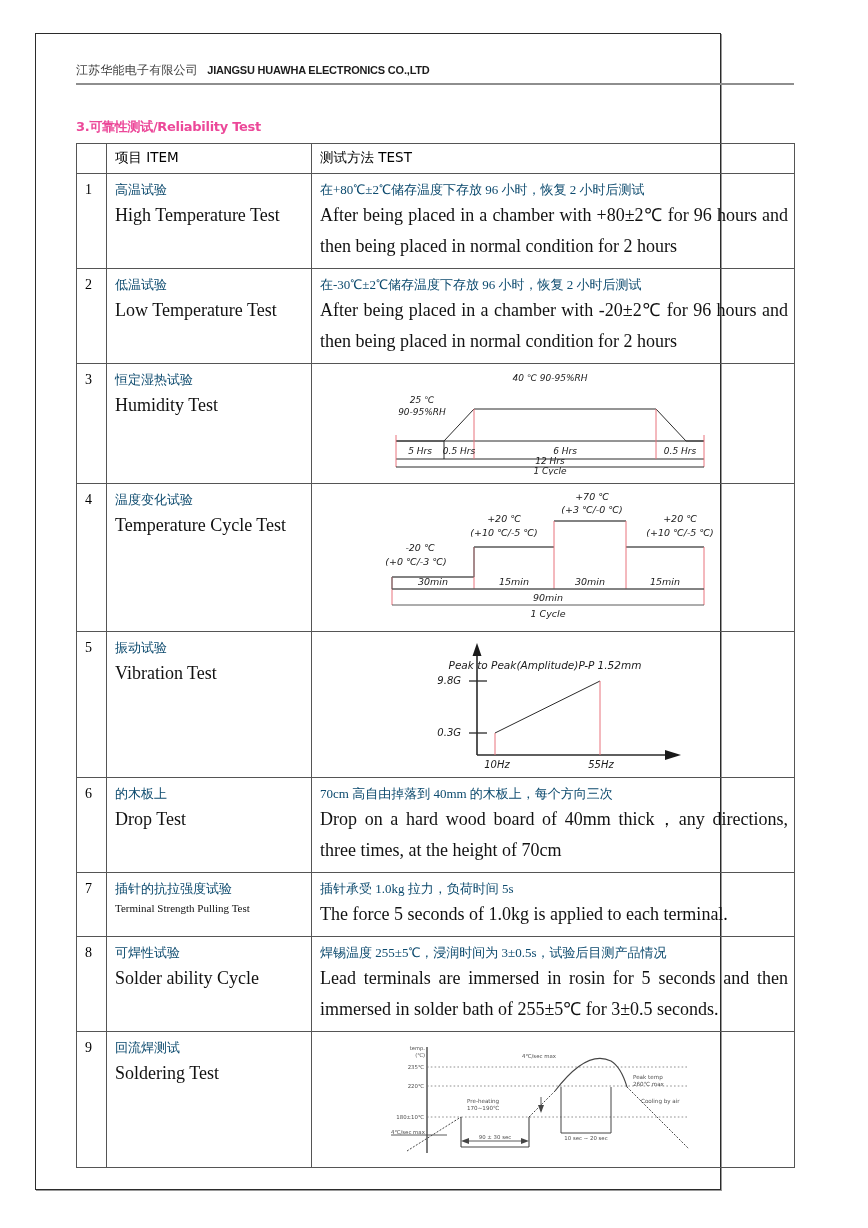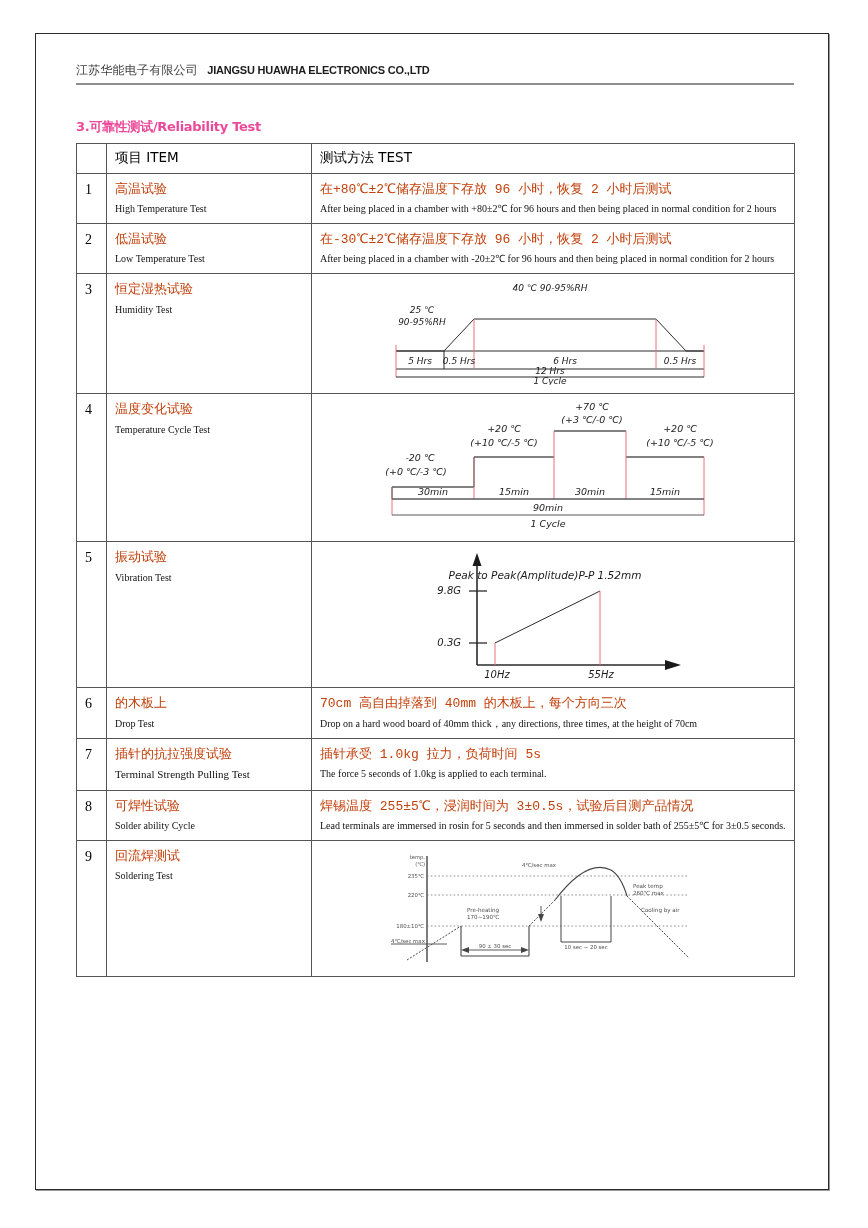--- a/index.html
+++ b/index.html
@@ -12,21 +12,21 @@
     height: 1228px;
     position: relative;
     font-family: "Liberation Serif", serif;
     color: #000;
     overflow: hidden;
   }
   .page-frame {
     position: absolute;
     left: 35px;
     top: 33px;
-    width: 794px;
+    width: 686px;
     height: 1157px;
     border: 1.5px solid #2b2b2b;
     box-sizing: border-box;
     box-shadow: 1px 1px 0 #9a9a9a;
   }
   .page-inner {
     position: absolute;
     left: 40px;
     top: 28px;
     width: 720px;
@@ -74,28 +74,28 @@
   table.rel-table td {
     border: 1px solid #555;
     vertical-align: top;
     padding: 5px 6px 6px 8px;
   }
   .col-no { width: 30px; text-align: left; }
   .col-item { width: 205px; }
   .col-test { width: 483px; }
 
   .cn-line {
-    font-family: Liberation Mono, monospace;
+    font-family: Liberation Serif, serif;
     font-size: 13px;
     line-height: 1.62;
-    color: #c2410c;
+    color: #0c4a6e;
   }
   .en-line {
     font-family: "Liberation Serif", serif;
-    font-size: 10px;
+    font-size: 18px;
     line-height: 1.72;
     color: #111;
   }
   .en-line.small {
     font-size: 11px;
   }
   .num {
     font-family: "Liberation Serif", serif;
     font-size: 14px;
     line-height: 1.5;

